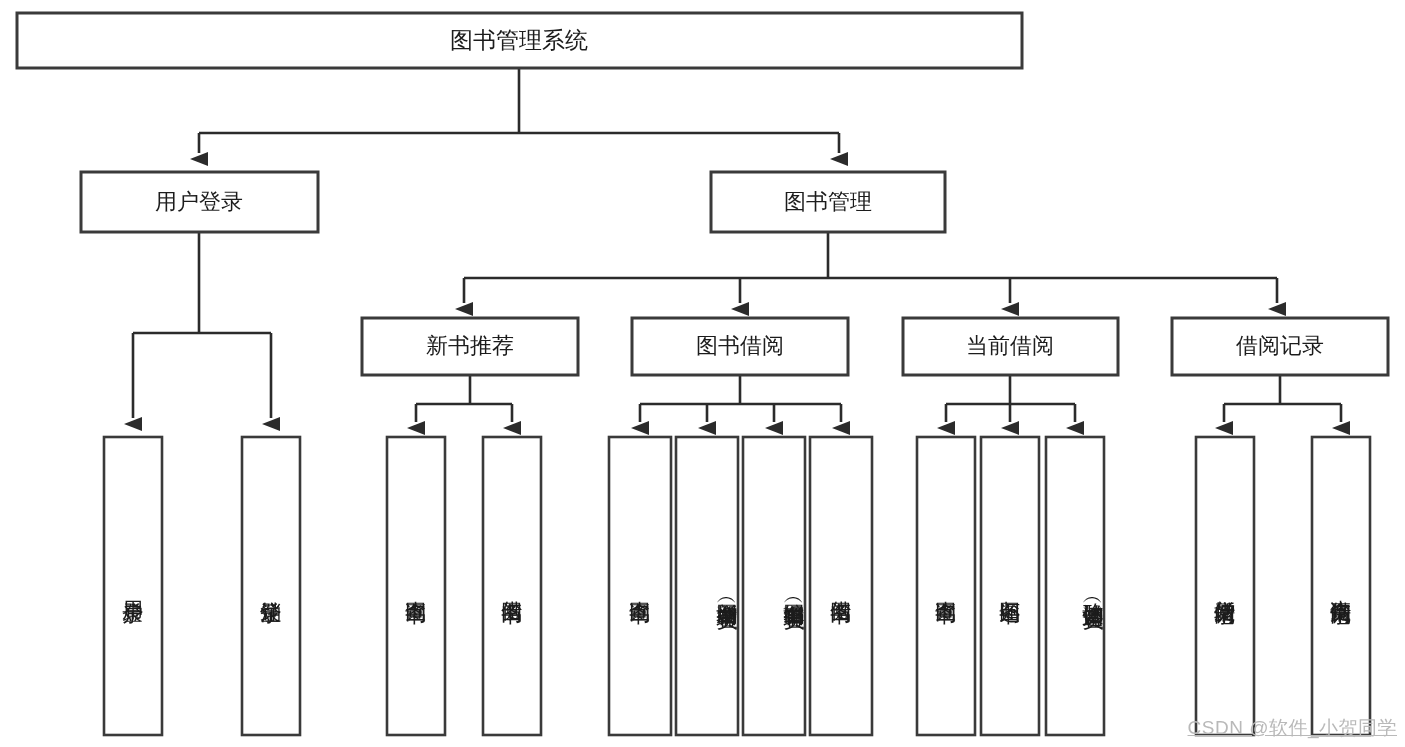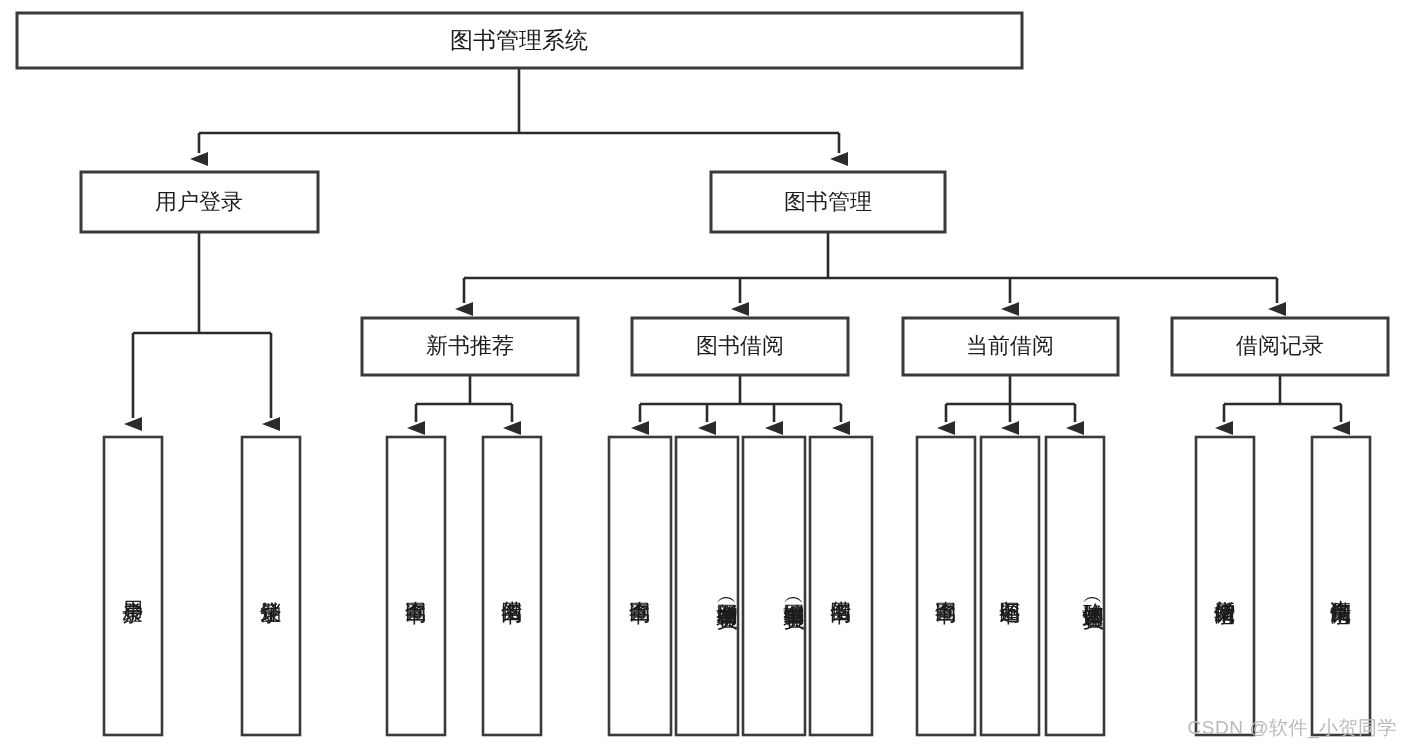--- a/index.html
+++ b/index.html
@@ -78,20 +78,21 @@
   }
   .watermark {
     position: absolute;
     right: 8px;
     bottom: 6px;
     font-family: "Liberation Sans", "DejaVu Sans", sans-serif;
     font-size: 19px;
     color: #b9b9b9;
     white-space: nowrap;
     letter-spacing: 0.5px;
+    text-decoration: underline;
   }
 </style>
 </head>
 <body>
 
 <div id="diagram-root">
 
   <svg id="flow" viewBox="0 0 1405 747" xmlns="http://www.w3.org/2000/svg">
     <defs>
       <marker id="ah" markerWidth="14" markerHeight="18" refX="1" refY="9" orient="auto" markerUnits="userSpaceOnUse">

